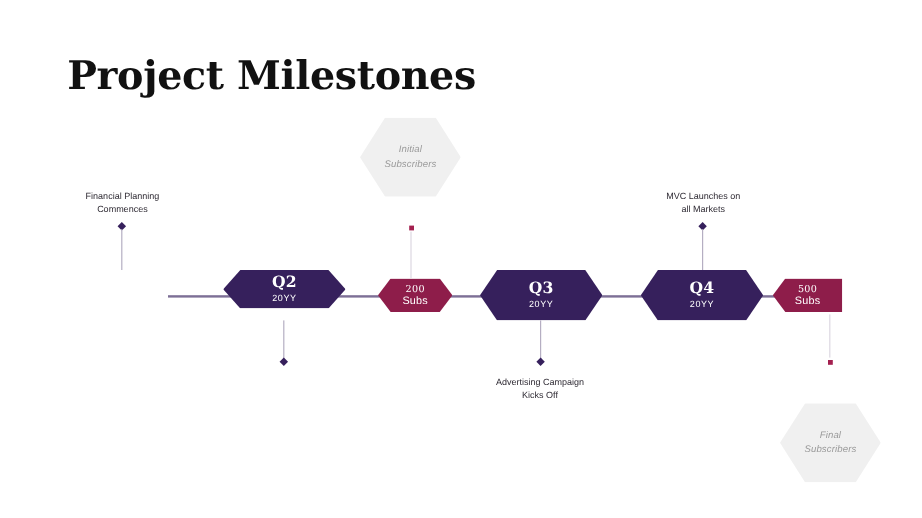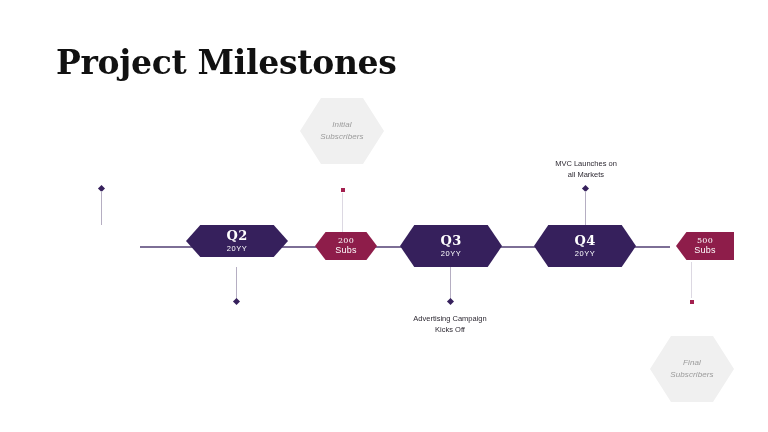--- a/index.html
+++ b/index.html
@@ -182,35 +182,37 @@
   <div class="milestone q-shape clip-both" style="left:400px; top:225px; width:102px; height:42px;">
     <div class="m-title">Q3</div>
     <div class="m-sub">20YY</div>
   </div>
 
   <div class="milestone q-shape clip-both" style="left:534px; top:225px; width:102px; height:42px;">
     <div class="m-title">Q4</div>
     <div class="m-sub">20YY</div>
   </div>
 
-  <div class="milestone sub-shape clip-left" style="left:676px; top:232px; width:58px; height:28px;">
+  <div class="milestone sub-shape clip-left" style="left:644px; top:232px; width:58px; height:28px;">
     <div class="m-title">500</div>
     <div class="m-sub">Subs</div>
   </div>
 
   <div class="ghost-hex" style="left:300px; top:98px; width:84px; height:66px;">
     <div class="g-label" style="white-space:pre-line;">Initial
 Subscribers</div>
   </div>
 
   <div class="ghost-hex" style="left:650px; top:336px; width:84px; height:66px;">
     <div class="g-label" style="white-space:pre-line;">Final
 Subscribers</div>
   </div>
 
+  <div class="annot" style="left:47px; top:158px; width:110px;">Financial Planning
+Commences</div>
   <div class="dot" style="left:99px; top:186px;"></div>
   <div class="leader" style="left:101px; top:191px; height:34px;"></div>
 
   <div class="leader" style="left:236px; top:267px; height:33px;"></div>
   <div class="dot" style="left:234px; top:299px;"></div>
 
   <div class="leader" style="left:450px; top:267px; height:33px;"></div>
   <div class="dot" style="left:448px; top:299px;"></div>
   <div class="annot" style="left:528px; top:158px; width:116px;">MVC Launches on
 all Markets</div>

